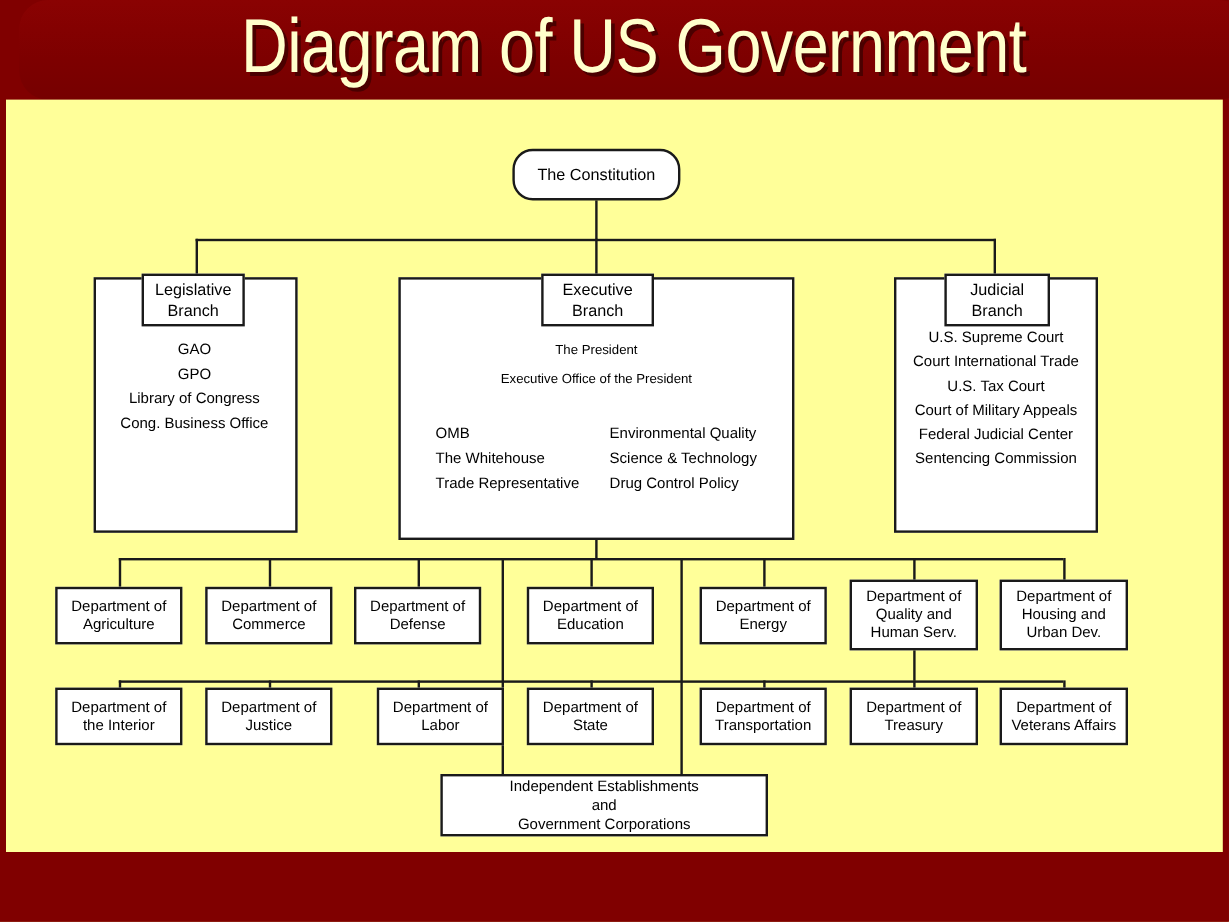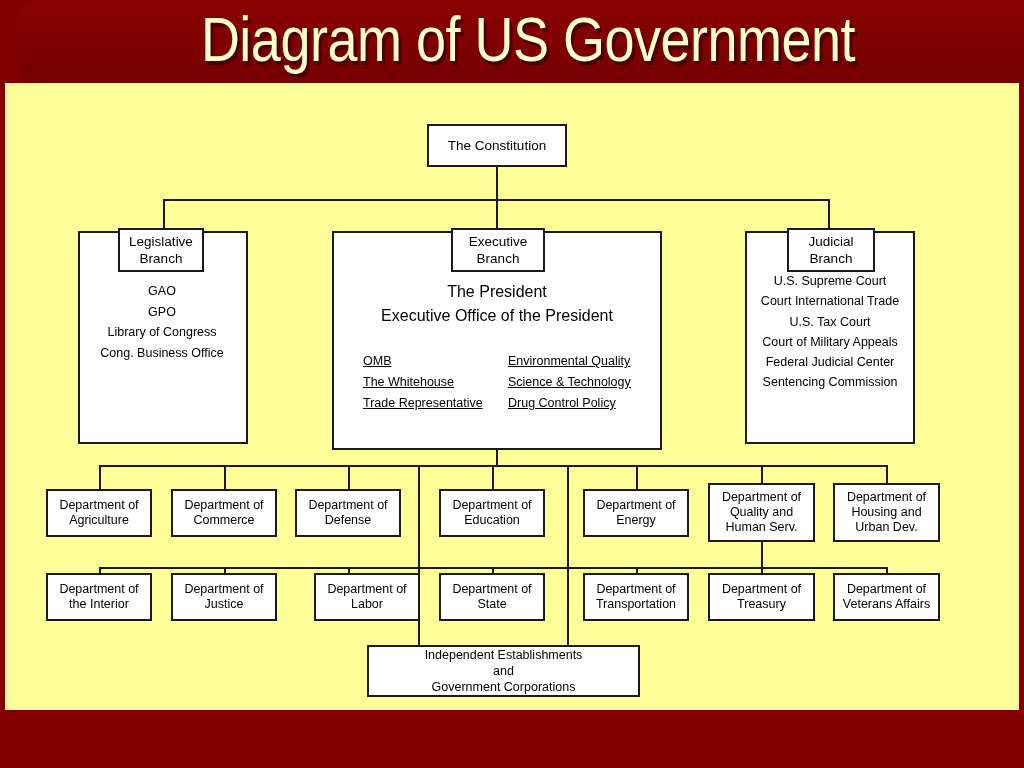--- a/index.html
+++ b/index.html
@@ -114,36 +114,36 @@
     position: absolute;
     width: 2px;
     background: #1a1a1a;
   }
   .hline {
     position: absolute;
     height: 2px;
     background: #1a1a1a;
   }
 
-  .exec-center { text-align: center; font-size: 16px; line-height: 24px; color:#000; }
+  .exec-center { text-align: center; font-size: 11px; line-height: 24px; color:#000; }
   .exec-col { position: absolute; font-size: 12.5px; line-height: 21px; color: #000; white-space: nowrap;}
-  .exec-col .ln { display:block;text-decoration:underline; }
+  .exec-col .ln { display:block; }
 </style>
 </head>
 <body>
 
 <div id="slide">
 
   <div id="title-banner">
     <div id="page-title">Diagram of US Government</div>
   </div>
 
   <div id="canvas">
 
-    <div class="box" style="left:422px; top:41px; width:140px; height:43px; font-size:13.5px;">
+    <div class="box" style="left:422px; top:41px; width:140px; height:43px; font-size:13.5px;border-radius:17px;">
       <span class="ln">The Constitution</span>
     </div>
 
     <div class="vline" style="left:491px; top:84px; height:33px;"></div>
     <div class="hline" style="left:158px; top:116px; width:667px;"></div>
     <div class="vline" style="left:158px; top:116px; height:33px;"></div>
     <div class="vline" style="left:491px; top:116px; height:33px;"></div>
     <div class="vline" style="left:823px; top:116px; height:33px;"></div>
 
     <div class="branch-body" style="left:73px; top:148px; width:170px; height:213px;"></div>

